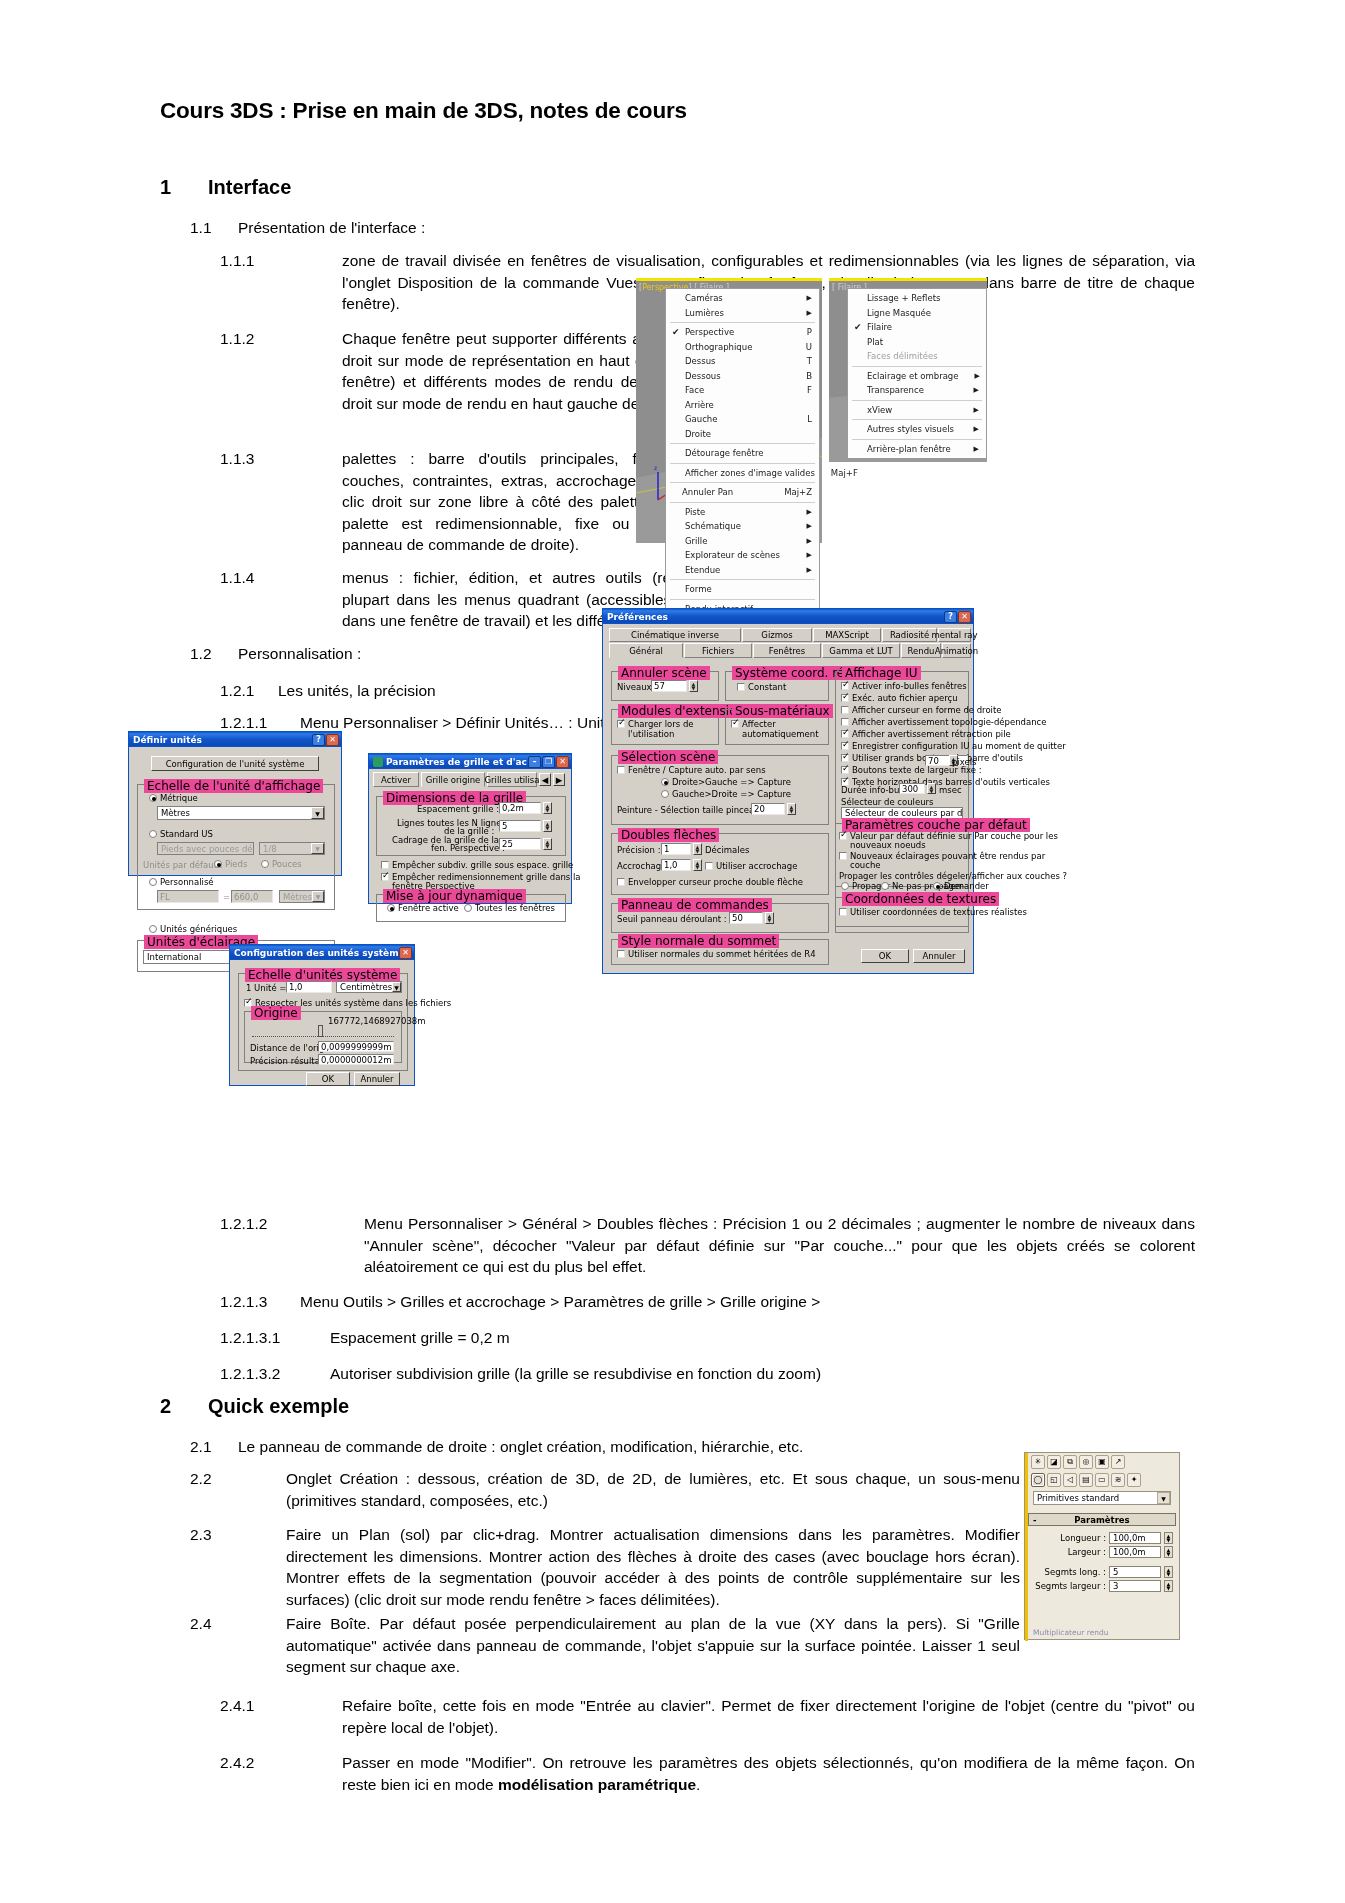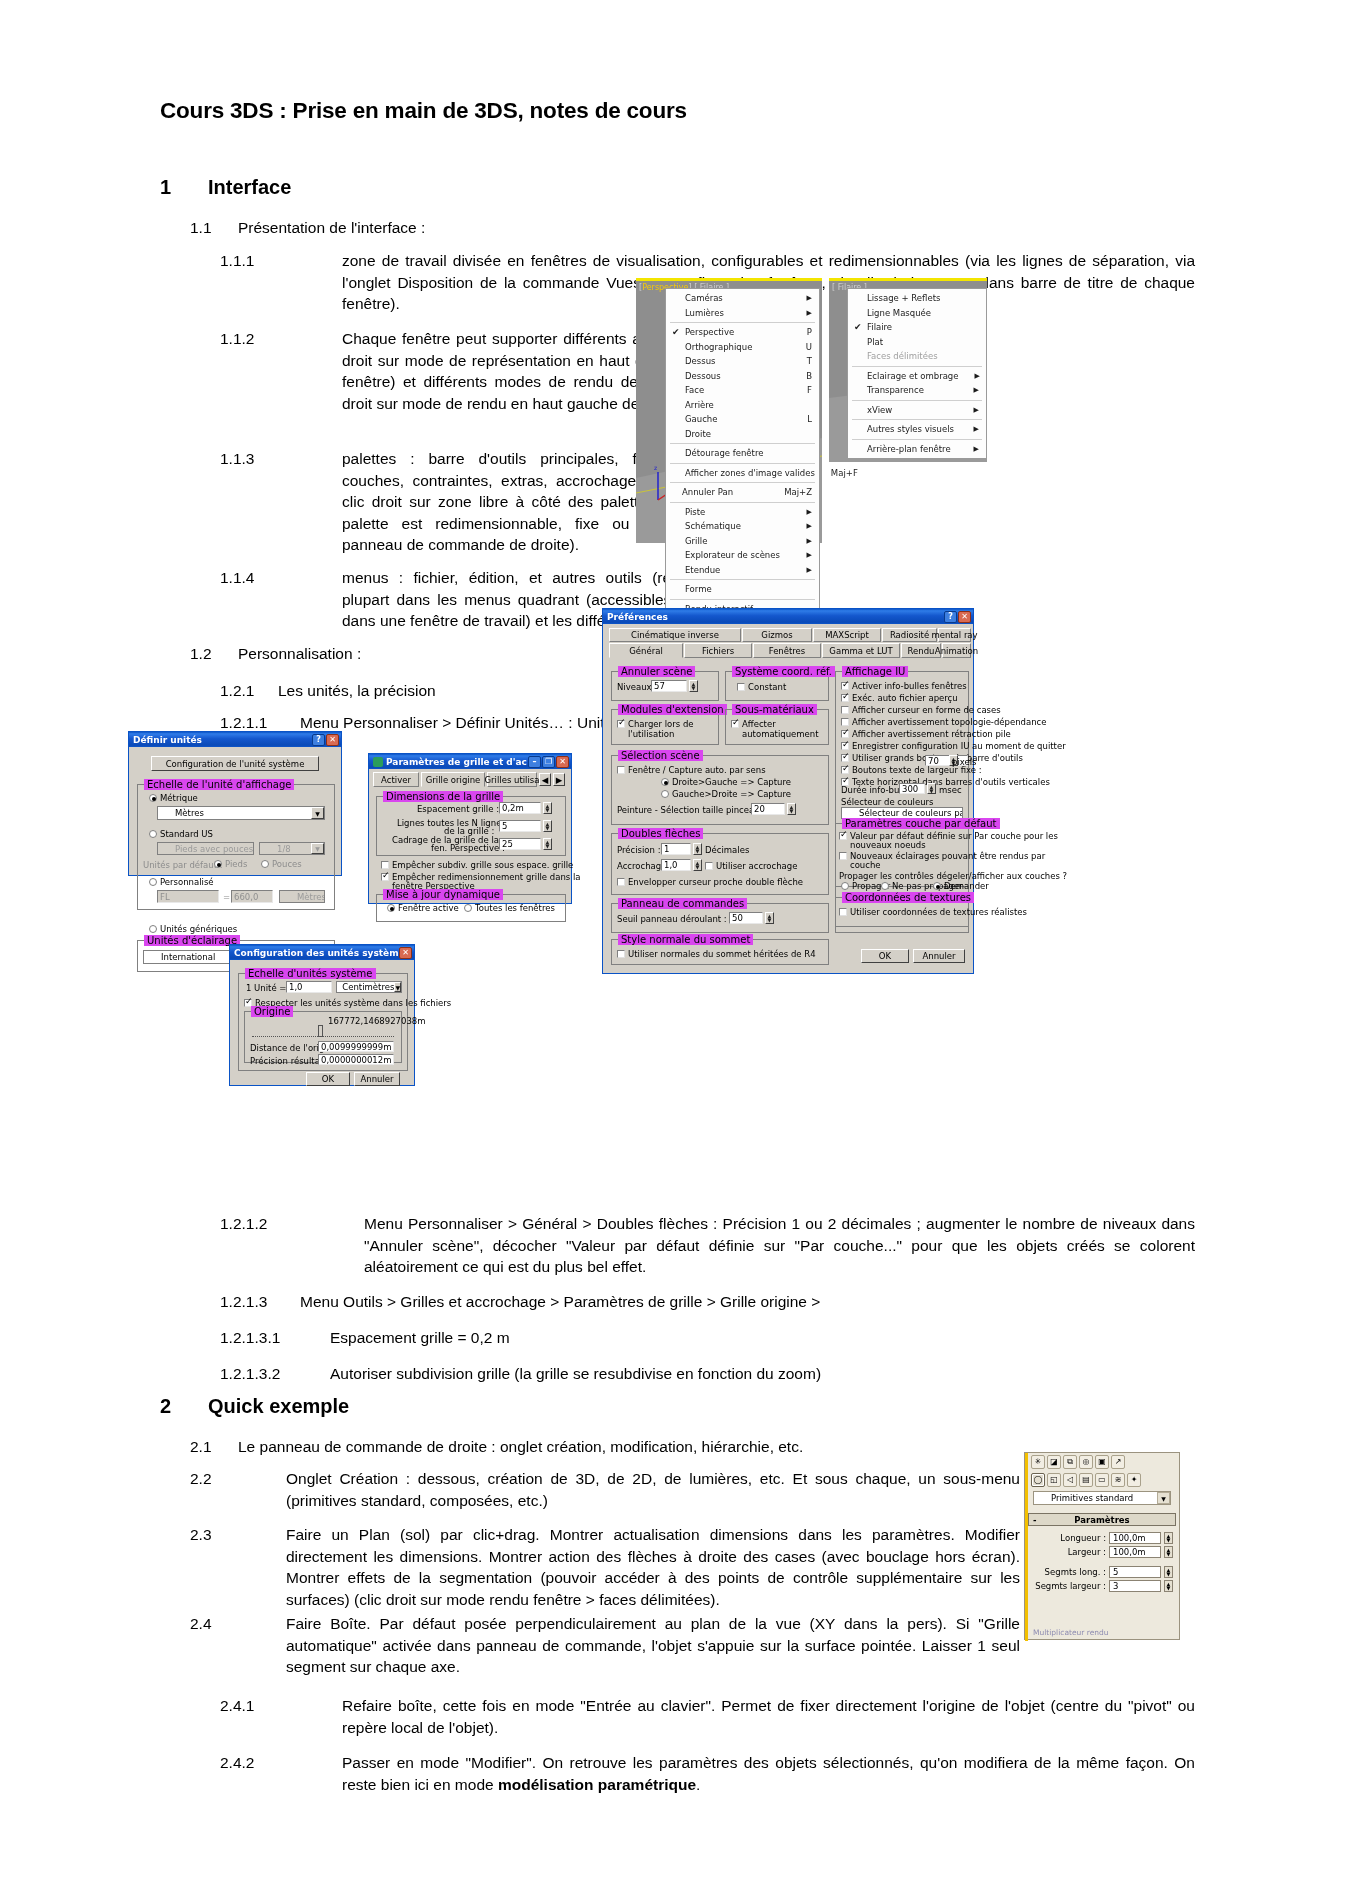--- a/index.html
+++ b/index.html
@@ -63,38 +63,38 @@
     background:#3d7fe0; color:#fff; font-size:8px; font-weight:bold;
     display:flex; align-items:center; justify-content:center;
     line-height:1;
   }
   .tbtn.x { background:#d96a52; border-color:#8c2e18; }
   .grp {
     position:absolute; border:1px solid #808080;
     border-top-color:#808080;
   }
   .grp > .glab {
-    position:absolute; top:-6px; left:6px; background:#d946ef;
-    padding:0 3px; font-size:10px; white-space:nowrap;
+    position:absolute; top:-6px; left:6px; background:#ec4899;
+    padding:0 3px; font-size:12px; white-space:nowrap;
   }
   .btn {
     position:absolute; background:#d4d0c8;
     border:1px solid #fff; border-right-color:#404040; border-bottom-color:#404040;
     display:flex; align-items:center; justify-content:center;
     font-size:8.5px; white-space:nowrap;
   }
   .fld {
     position:absolute; background:#fff; border:1px solid #808080;
     border-right-color:#e8e8e8; border-bottom-color:#e8e8e8;
     font-size:8.5px; padding:0 2px; display:flex; align-items:center;
     overflow:hidden; white-space:nowrap;
   }
   .fld.dis { background:#d4d0c8; color:#909090; }
   .combo { position:absolute; background:#fff; border:1px solid #808080;
-    font-size:8.5px; display:flex; align-items:center; padding-left:17px; overflow:hidden; white-space:nowrap;}
+    font-size:8.5px; display:flex; align-items:center; padding-left:3px; overflow:hidden; white-space:nowrap;}
   .combo .arrow {
     margin-left:auto; width:13px; height:100%; background:#d4d0c8;
     border:1px solid #fff; border-right-color:#404040; border-bottom-color:#404040;
     display:flex; align-items:center; justify-content:center; font-size:6px;
   }
   .combo.dis { background:#d4d0c8; color:#9a9a9a; }
   .cb { position:absolute; font-size:8.5px; white-space:nowrap; display:flex; align-items:flex-start; }
   .cb i.box {
     width:8px; height:8px; background:#fff; border:1px solid #808080;
     border-right-color:#e0e0e0; border-bottom-color:#e0e0e0;
@@ -702,21 +702,21 @@
         <div class="cb" style="left: 238px; top: 72px;">
           <i class="box on"></i>
           <span>Activer info-bulles fenêtres</span>
         </div>
         <div class="cb" style="left: 238px; top: 84px;">
           <i class="box on"></i>
           <span>Exéc. auto fichier aperçu</span>
         </div>
         <div class="cb" style="left: 238px; top: 96px;">
           <i class="box"></i>
-          <span>Afficher curseur en forme de cases</span>
+          <span>Afficher curseur en forme de droite</span>
         </div>
         <div class="cb" style="left: 238px; top: 108px;">
           <i class="box"></i>
           <span>Afficher avertissement topologie-dépendance</span>
         </div>
         <div class="cb" style="left: 238px; top: 120px;">
           <i class="box on"></i>
           <span>Afficher avertissement rétraction pile</span>
         </div>
         <div class="cb" style="left: 238px; top: 132px;">

